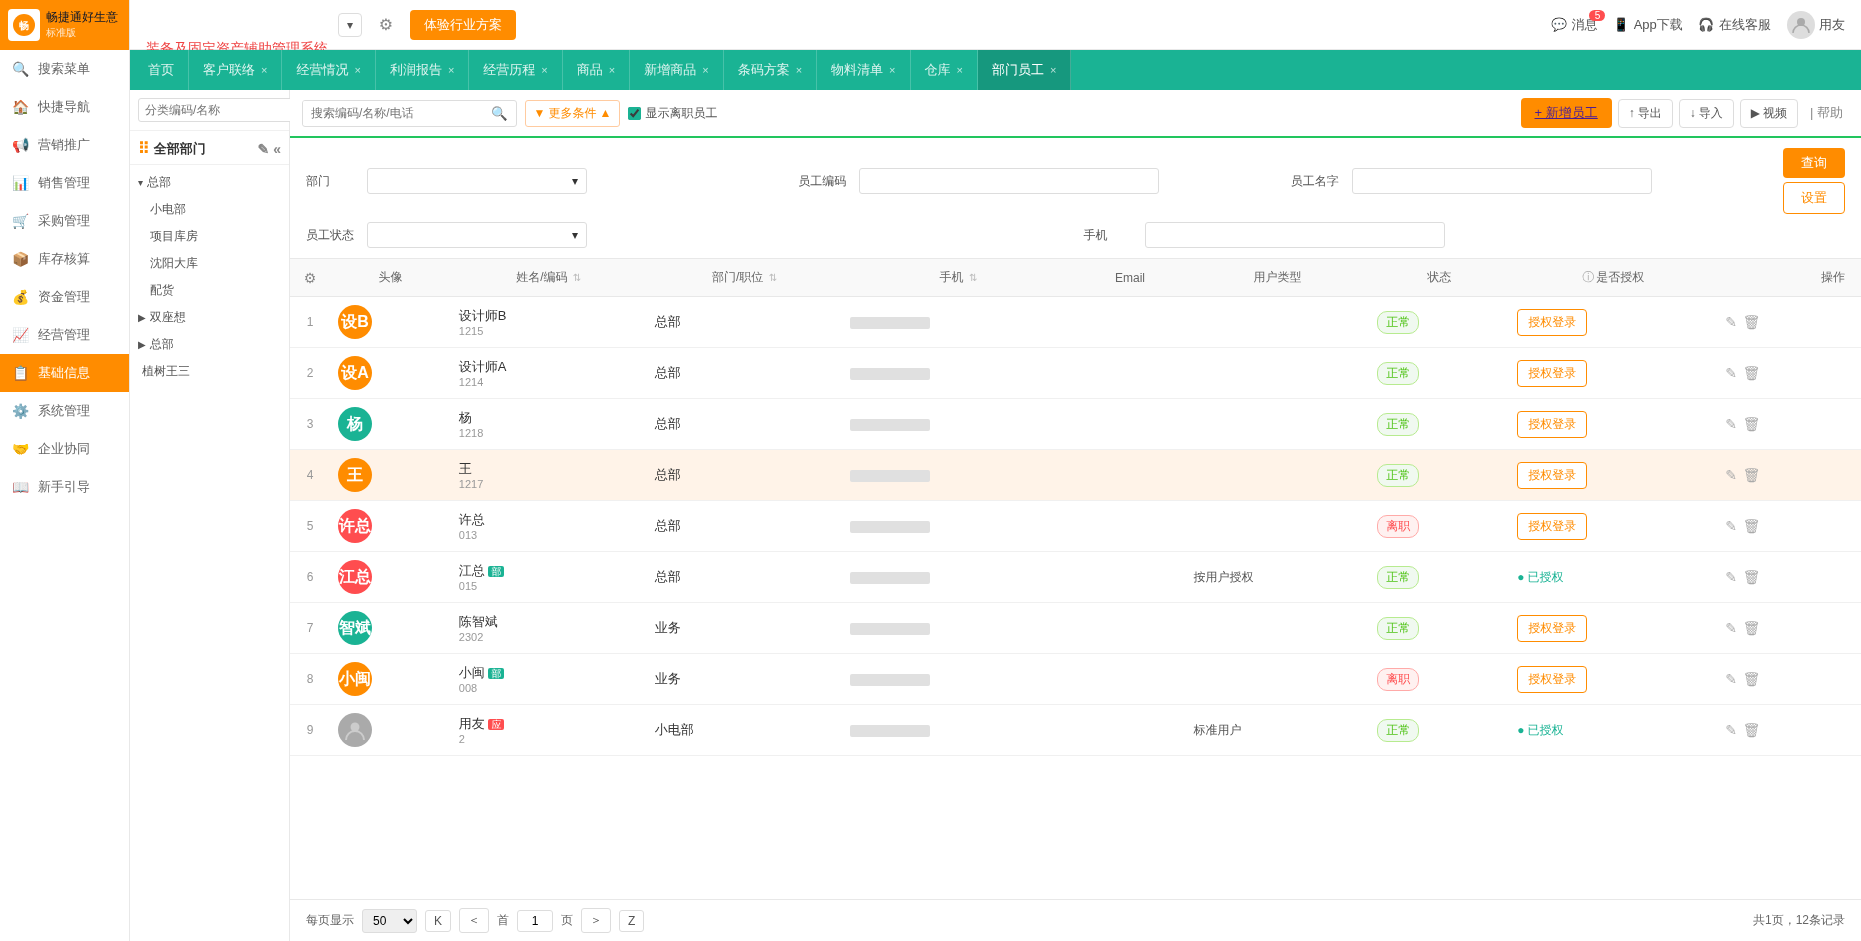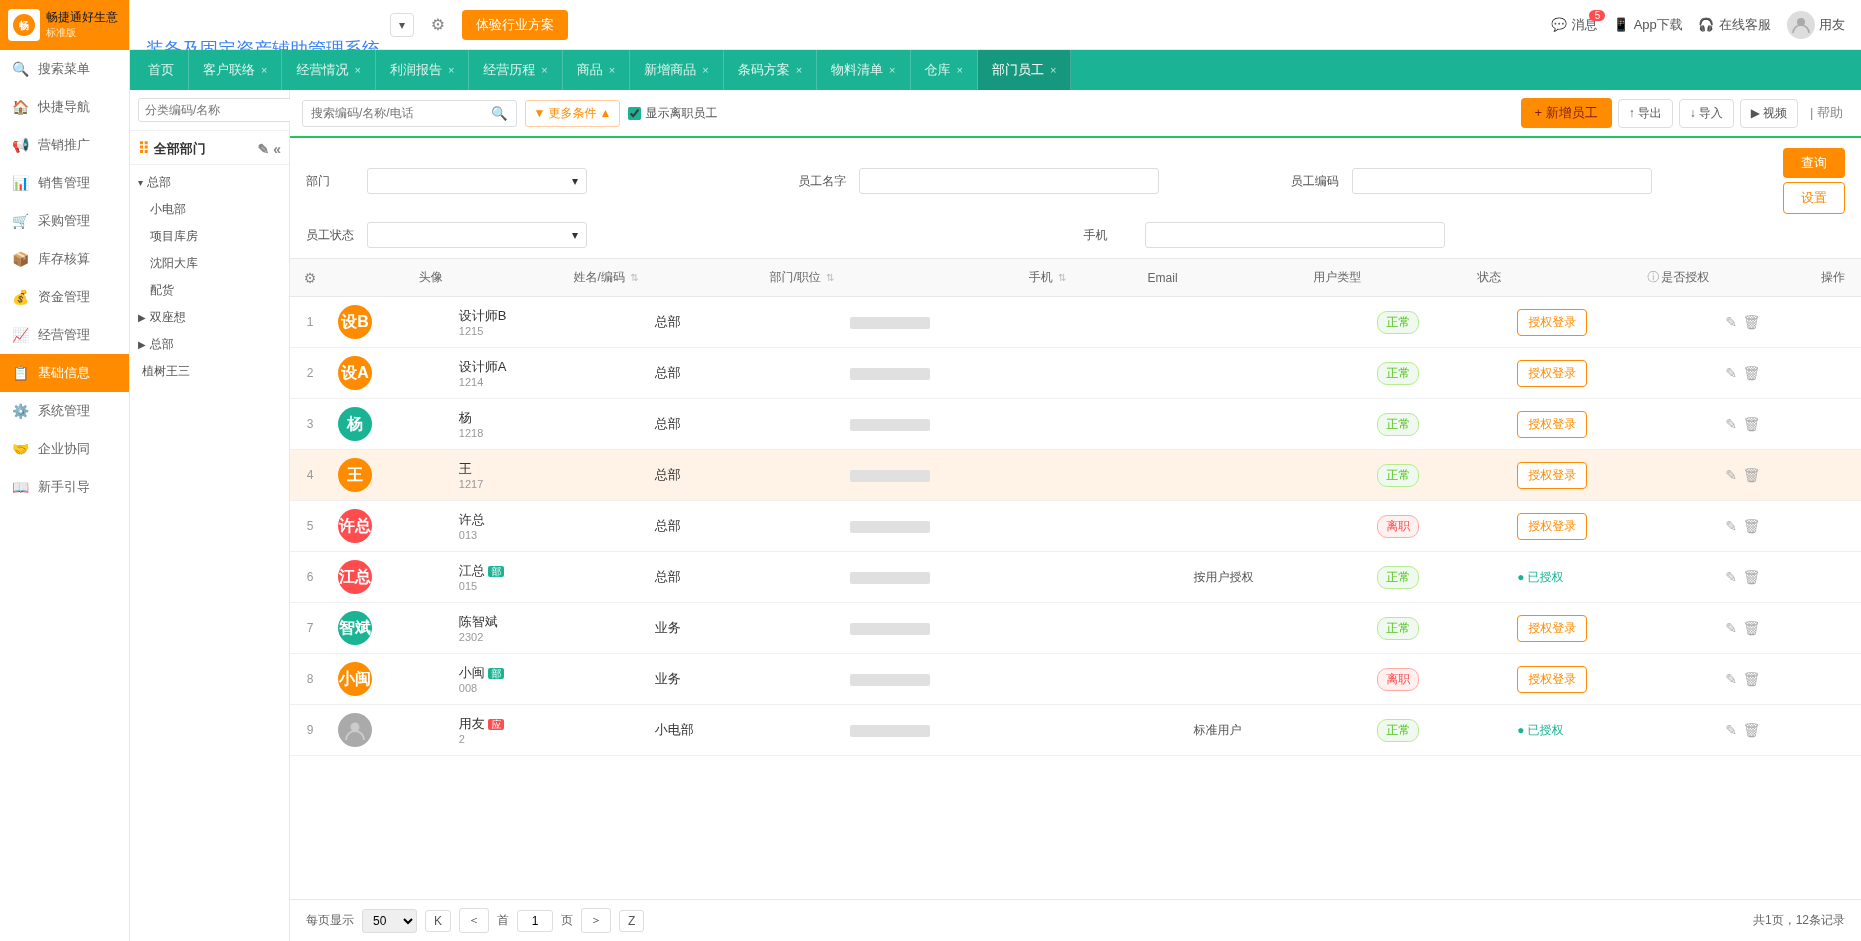--- a/index.html
+++ b/index.html
@@ -14,21 +14,21 @@
     .sidebar-menu { flex: 1; overflow-y: auto; }
     .sidebar-item { display: flex; align-items: center; gap: 8px; padding: 10px 12px; cursor: pointer; color: #666; font-size: 13px; }
     .sidebar-item.active { background: #ff8c00; color: #fff; }
     .sidebar-item .s-icon { width: 18px; height: 18px; display: flex; align-items: center; justify-content: center; font-size: 14px; }
 
     
     .main { flex: 1; display: flex; flex-direction: column; overflow: hidden; }
 
     
     .topbar { height: 50px; background: #fff; display: flex; align-items: center; padding: 0 16px; border-bottom: 1px solid #e8e8e8; gap: 10px; }
-    .topbar-title { font-size: 18px; color: #3b82f6; flex: 0 0 auto; margin-top: 48px; }
+    .topbar-title { font-size: 14px; color: #ef4444; flex: 0 0 auto; margin-top: 48px; }
     .topbar-dropdown { border: 1px solid #ddd; border-radius: 4px; padding: 4px 8px; font-size: 12px; cursor: pointer; color: #555; display: flex; align-items: center; gap: 4px; }
     .topbar-gear { width: 28px; height: 28px; display: flex; align-items: center; justify-content: center; cursor: pointer; color: #888; font-size: 16px; }
     .topbar-experience { background: #ff8c00; color: #fff; border: none; border-radius: 4px; padding: 6px 14px; font-size: 13px; cursor: pointer; }
     .topbar-actions { margin-left: auto; display: flex; align-items: center; gap: 16px; }
     .topbar-action-item { display: flex; align-items: center; gap: 4px; font-size: 13px; color: #555; cursor: pointer; position: relative; }
     .topbar-action-item .badge { background: #ff4d4f; color: #fff; border-radius: 8px; padding: 0 4px; font-size: 10px; position: absolute; top: -6px; right: -8px; min-width: 16px; text-align: center; }
     .user-avatar { width: 28px; height: 28px; background: #ddd; border-radius: 50%; display: flex; align-items: center; justify-content: center; font-size: 12px; color: #666; }
 
     
     .nav-tabs { height: 40px; background: #1ab394; display: flex; align-items: center; padding: 0 8px; overflow-x: auto; flex-shrink: 0; }
@@ -60,41 +60,41 @@
 
     
     .filter-bar { background: #fff; padding: 8px 12px; display: flex; align-items: center; gap: 8px; border-bottom: 2px solid #22c55e; flex-shrink: 0; }
     .filter-search { display: flex; align-items: center; border: 1px solid #ddd; border-radius: 3px; overflow: hidden; }
     .filter-search input { border: none; outline: none; padding: 5px 8px; font-size: 12px; width: 180px; }
     .filter-search-btn { background: none; border: none; padding: 5px 8px; cursor: pointer; color: #888; }
     .filter-more { display: flex; align-items: center; gap: 3px; color: #ff8c00; font-size: 12px; cursor: pointer; border: 1px solid #ffcba0; border-radius: 3px; padding: 4px 8px; }
     .filter-checkbox-label { display: flex; align-items: center; gap: 4px; font-size: 12px; color: #555; cursor: pointer; }
     .filter-checkbox { accent-color: #1ab394; }
     .filter-actions { margin-left: auto; display: flex; align-items: center; gap: 6px; }
-    .btn-add { background: #ff8c00; color: #7f1d1d; border: none; border-radius: 4px; padding: 6px 14px; font-size: 13px; cursor: pointer; display: flex; align-items: center; gap: 4px; }
+    .btn-add { background: #ff8c00; color: #4c1d95; border: none; border-radius: 4px; padding: 6px 14px; font-size: 13px; cursor: pointer; display: flex; align-items: center; gap: 4px; text-decoration: underline; }
     .btn-secondary { background: #fff; color: #555; border: 1px solid #ddd; border-radius: 4px; padding: 5px 10px; font-size: 12px; cursor: pointer; display: flex; align-items: center; gap: 3px; }
     .btn-icon { background: none; border: none; padding: 4px 6px; cursor: pointer; color: #888; font-size: 13px; }
 
     
     .advanced-filter { background: #fff; padding: 10px 16px; border-bottom: 1px solid #e8e8e8; flex-shrink: 0; }
     .adv-row { display: flex; align-items: center; gap: 16px; margin-bottom: 8px; }
     .adv-row:last-child { margin-bottom: 0; }
     .adv-field { display: flex; align-items: center; gap: 6px; flex: 1; }
     .adv-label { font-size: 12px; color: #555; white-space: nowrap; min-width: 55px; }
     .adv-select { flex: 1; border: 1px solid #ddd; border-radius: 3px; padding: 5px 8px; font-size: 12px; outline: none; background: #fff; cursor: pointer; display: flex; align-items: center; justify-content: space-between; max-width: 220px; }
     .adv-input { flex: 1; border: 1px solid #ddd; border-radius: 3px; padding: 5px 8px; font-size: 12px; outline: none; max-width: 300px; }
     .btn-query { background: #ff8c00; color: #fff; border: none; border-radius: 4px; padding: 6px 18px; font-size: 13px; cursor: pointer; }
     .btn-set { background: #fff; color: #ff8c00; border: 1px solid #ff8c00; border-radius: 4px; padding: 6px 14px; font-size: 13px; cursor: pointer; }
     .adv-buttons { display: flex; flex-direction: column; gap: 4px; margin-left: auto; }
 
     
     .table-container { flex: 1; overflow-y: auto; background: #fff; }
     table { width: 100%; border-collapse: collapse; }
     thead tr { background: #f9f9f9; border-bottom: 1px solid #e8e8e8; }
-    thead th { padding: 10px 8px; font-size: 12px; color: #666; font-weight: normal; text-align: right; border-bottom: 1px solid #e8e8e8; white-space: nowrap; }
+    thead th { padding: 10px 8px; font-size: 12px; color: #666; font-weight: normal; text-align: center; border-bottom: 1px solid #e8e8e8; white-space: nowrap; }
     thead th:first-child { text-align: center; width: 40px; }
     tbody tr { border-bottom: 1px solid #f0f0f0; }
     tbody tr.highlighted { background: #fff3e8; }
     tbody td { padding: 8px 8px; font-size: 13px; color: #333; vertical-align: middle; }
     tbody td:first-child { text-align: center; color: #999; font-size: 12px; }
     .avatar-circle { width: 34px; height: 34px; border-radius: 50%; display: flex; align-items: center; justify-content: center; font-size: 16px; color: #fff; font-weight: bold; flex-shrink: 0; }
     .name-code { display: flex; flex-direction: column; }
     .name-text { font-size: 13px; color: #333; }
     .code-text { font-size: 11px; color: #999; }
     .status-badge { display: inline-block; padding: 2px 8px; border-radius: 10px; font-size: 12px; }
@@ -355,25 +355,25 @@
       <div class="advanced-filter">
         <div class="adv-row">
           <div class="adv-field">
             <span class="adv-label">部门</span>
             <div class="adv-select">
               <span></span>
               <span>▾</span>
             </div>
           </div>
           <div class="adv-field">
+            <span class="adv-label">员工编码</span>
+            <input class="adv-input" type="text" style="">
+          </div>
+          <div class="adv-field">
             <span class="adv-label">员工名字</span>
-            <input class="adv-input" type="text" style="">
-          </div>
-          <div class="adv-field">
-            <span class="adv-label">员工编码</span>
             <input class="adv-input" type="text" style="">
           </div>
           <div class="adv-buttons">
             <button class="btn-query">查询</button>
             <button class="btn-set">设置</button>
           </div>
         </div>
         <div class="adv-row">
           <div class="adv-field">
             <span class="adv-label">员工状态</span>

